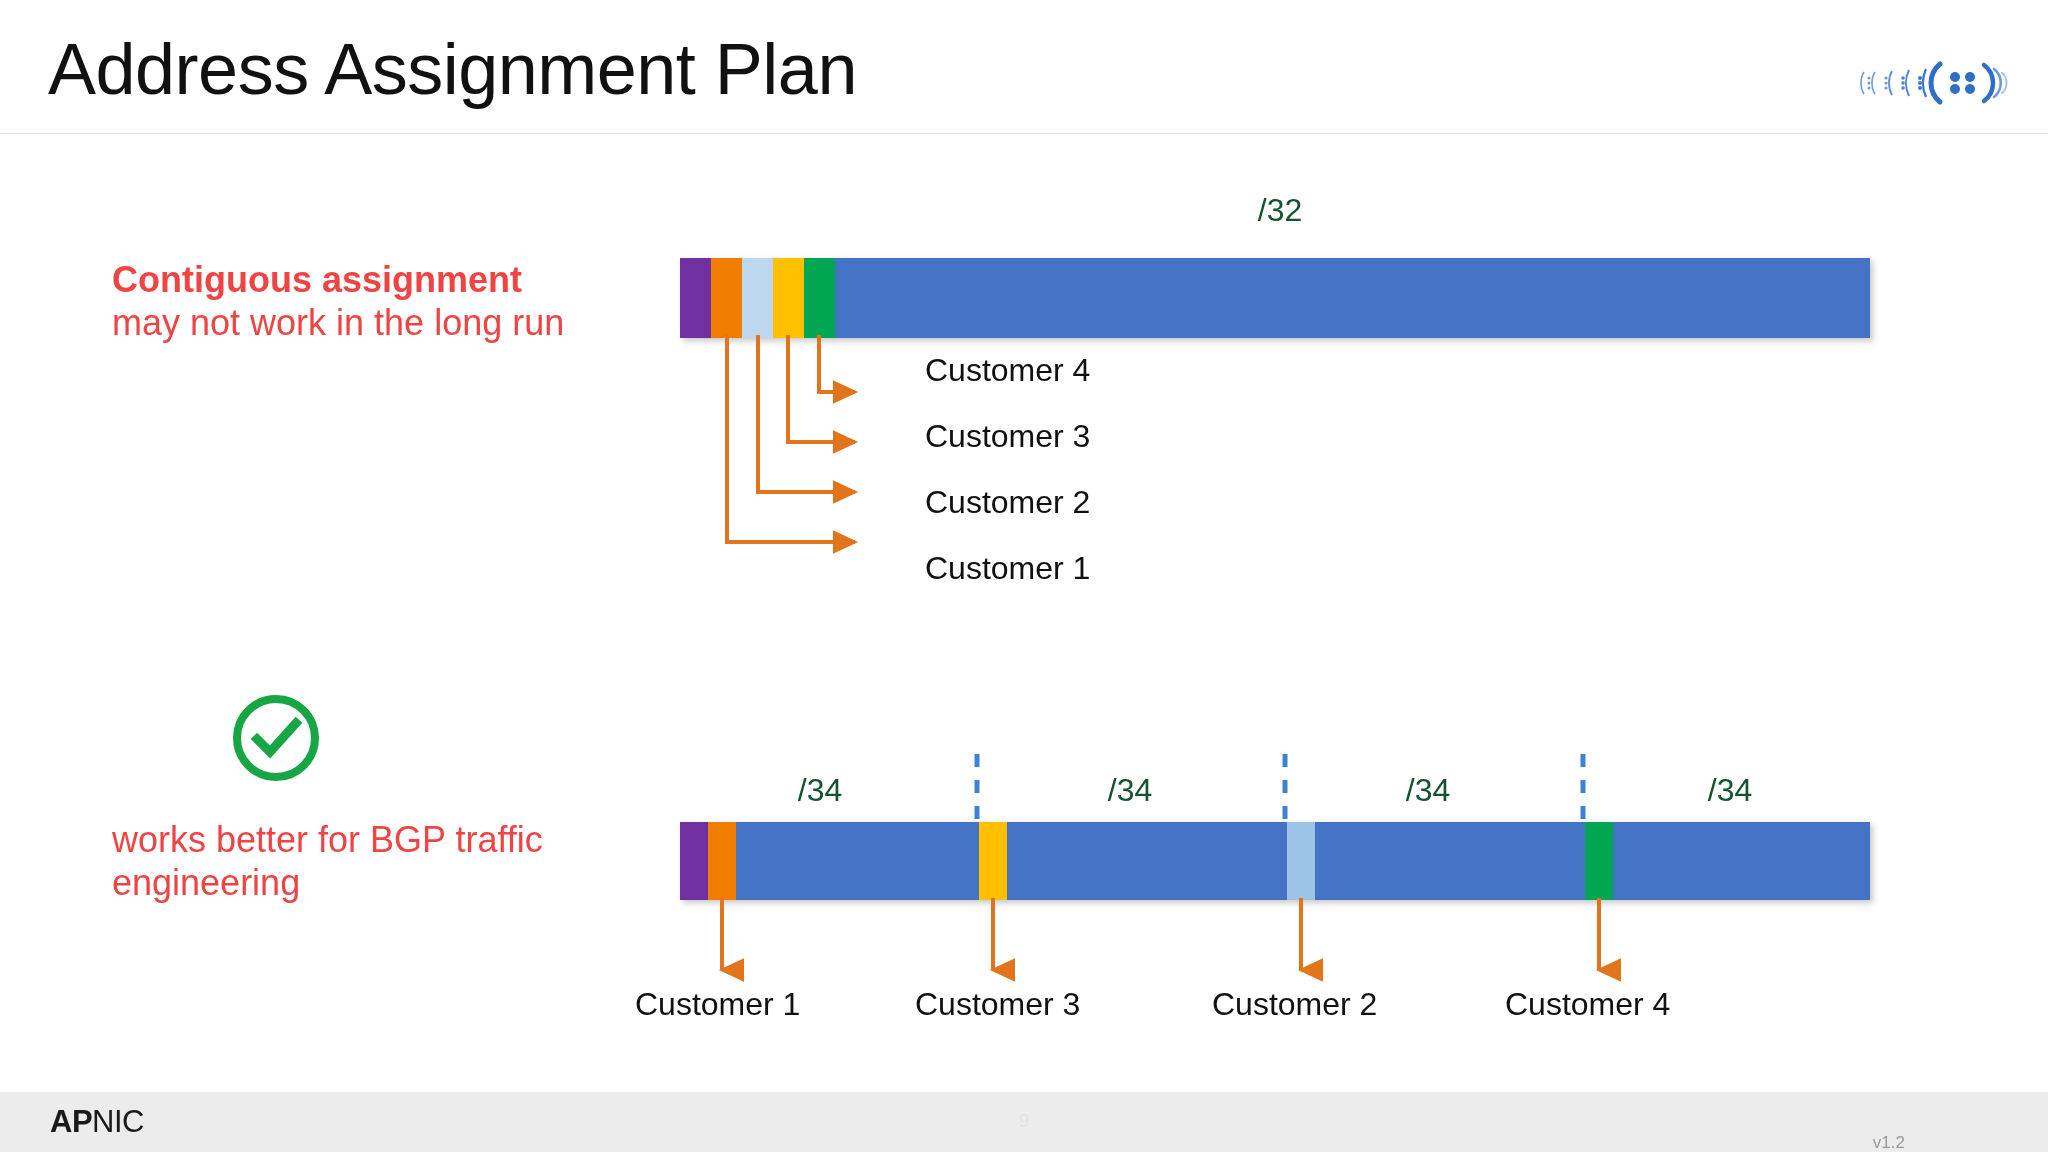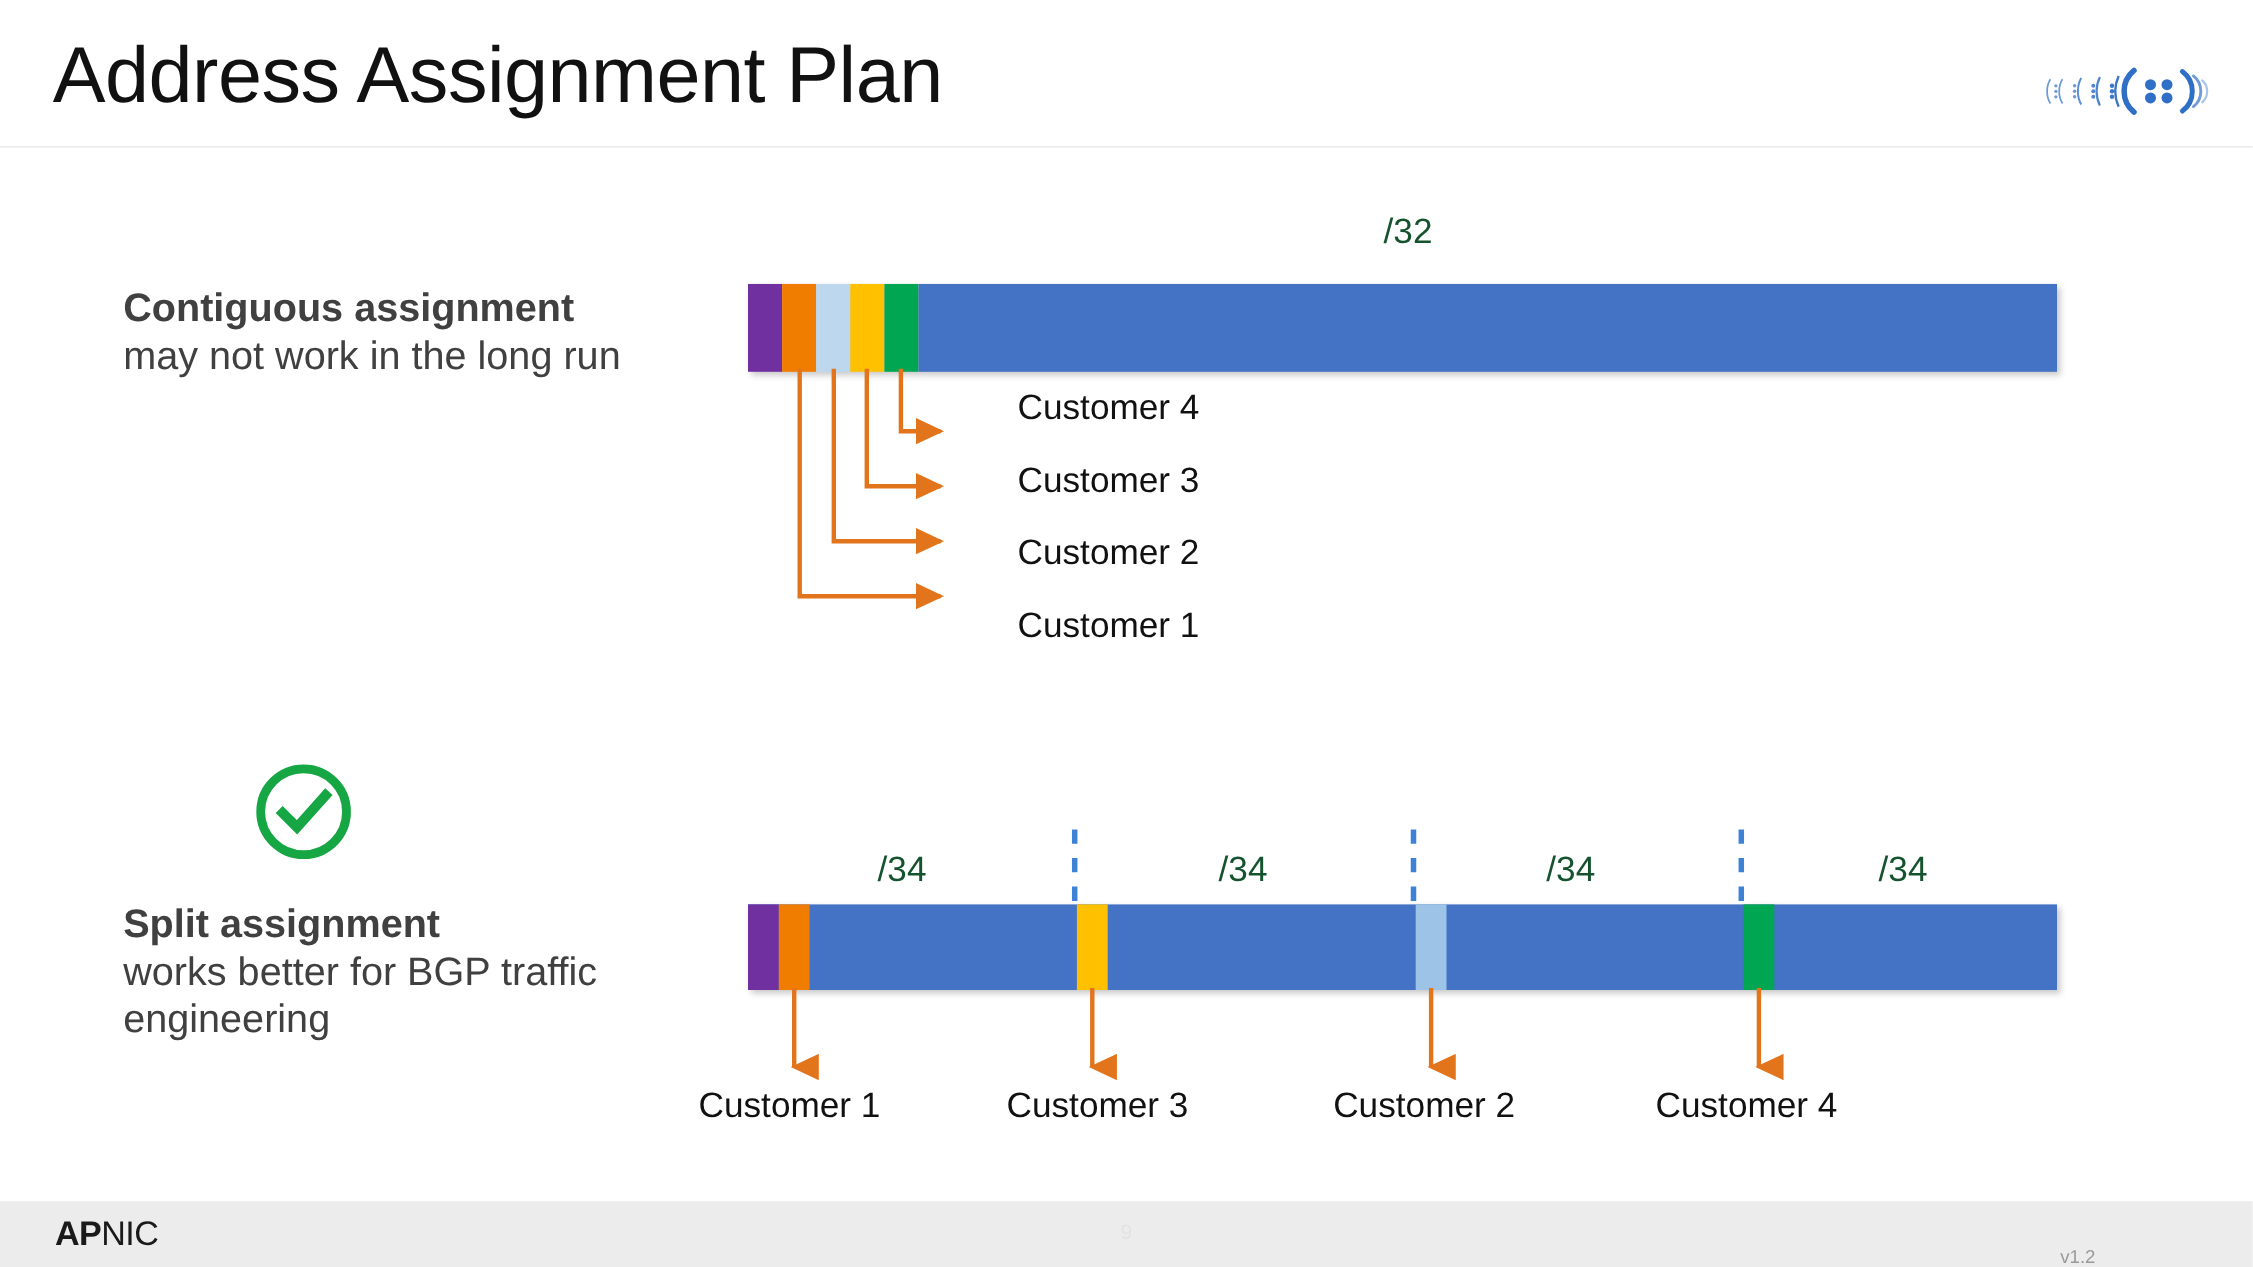--- a/index.html
+++ b/index.html
@@ -17,21 +17,21 @@
     border-bottom: 1px solid #e2e2e2; background: #fff;
   }
   .slide-title {
     position: absolute; left: 48px; top: 28px;
     font-size: 72px; font-weight: 400; color: #111; letter-spacing: -0.5px;
     white-space: nowrap;
   }
   .apnic-mark { position: absolute; right: 28px; top: 58px; width: 160px; height: 48px; }
 
   
-  .lead-block { position: absolute; font-size: 36px; color: #404040; line-height: 1.2; }
+  .lead-block { position: absolute; font-size: 36px; color: #ef4444; line-height: 1.2; }
   .lead-block .strong { font-weight: 700; display: block; }
   .lead-block .normal { font-weight: 400; display: block; }
   #block-contiguous { left: 112px; top: 258px; width: 470px; }
   #block-split      { left: 112px; top: 818px; width: 470px; }
 
   .check-icon { position: absolute; left: 228px; top: 690px; width: 96px; height: 96px; }
 
   
   .bar-shadow { filter: drop-shadow(3px 3px 3px rgba(0,0,0,0.22)); }
 
@@ -149,21 +149,20 @@
   <div class="cust-label" style="left:925px; top:418px;">Customer 3</div>
   <div class="cust-label" style="left:925px; top:484px;">Customer 2</div>
   <div class="cust-label" style="left:925px; top:550px;">Customer 1</div>
 
   <svg class="check-icon" viewBox="0 0 96 96">
     <circle cx="48" cy="48" r="39" stroke="#17A644" stroke-width="8" fill="none"></circle>
     <path d="M29 49 L42 62 L68 33" stroke="#17A644" stroke-width="9" fill="none" stroke-linecap="square" stroke-linejoin="miter"></path>
   </svg>
 
   <div class="lead-block" id="block-split">
-    <span class="strong">Split assignment</span>
     <span class="normal">works better for BGP traffic engineering</span>
   </div>
 
   <div class="scale-label" style="left:740px; top:772px; width:160px;">/34</div>
   <div class="scale-label" style="left:1050px; top:772px; width:160px;">/34</div>
   <div class="scale-label" style="left:1348px; top:772px; width:160px;">/34</div>
   <div class="scale-label" style="left:1650px; top:772px; width:160px;">/34</div>
 
   <svg style="position:absolute; left:680px; top:750px;" width="1200" height="110" viewBox="0 0 1200 110">
     <line x1="297" y1="4" x2="297" y2="72" stroke="#3E82D6" stroke-width="5" stroke-dasharray="13 13"></line>

